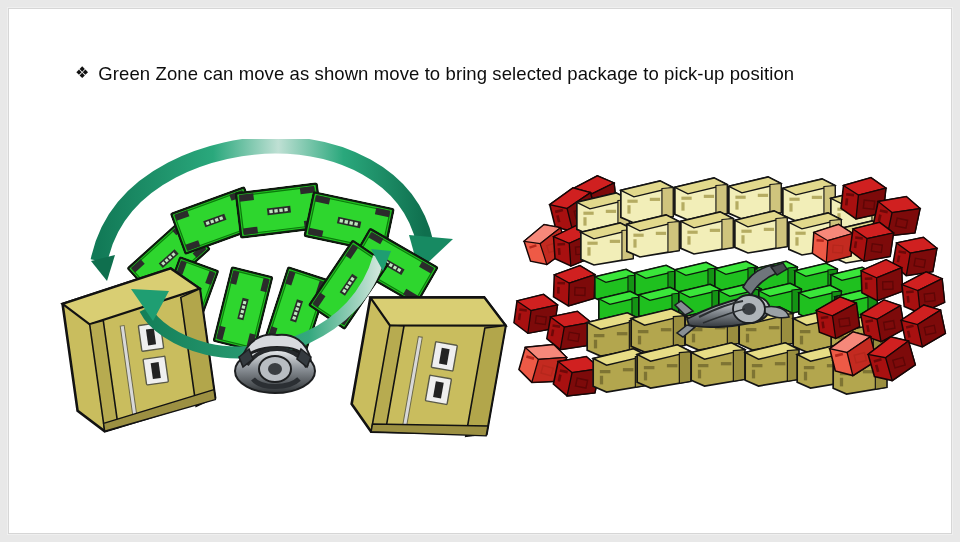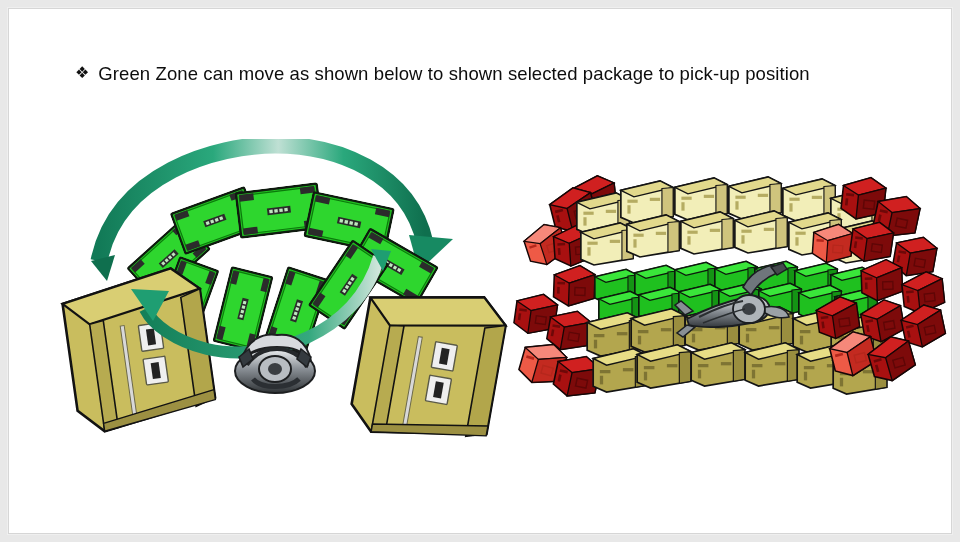--- a/index.html
+++ b/index.html
@@ -31,21 +31,21 @@
   #figure-right{left:498px; top:150px; width:446px; height:280px;}
   .fig-svg{display:block; width:100%; height:100%;}
 </style>
 </head>
 <body>
 
 <div id="slide">
 
   <div id="bullet-line">
     <span id="bullet-glyph">❖</span>
-    <span id="bullet-text">Green Zone can move as shown below to shown selected package to pick-up position</span>
+    <span id="bullet-text">Green Zone can move as shown move to bring selected package to pick-up position</span>
   </div>
 
   <div class="figure" id="figure-left">
     <svg class="fig-svg" viewBox="0 0 460 300" xmlns="http://www.w3.org/2000/svg">
       <defs>
         <linearGradient id="arcGrad" x1="0" y1="0" x2="1" y2="0">
           <stop offset="0%" stop-color="#127a57"></stop>
           <stop offset="35%" stop-color="#2aa87c"></stop>
           <stop offset="55%" stop-color="#bfe0d4"></stop>
           <stop offset="75%" stop-color="#2aa87c"></stop>

